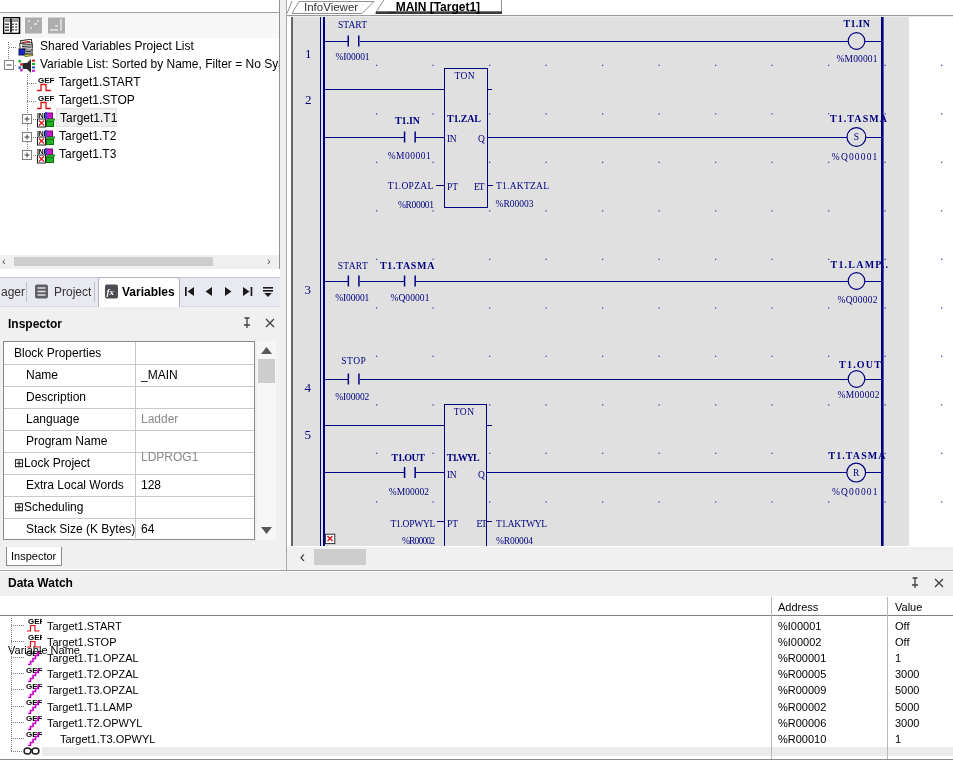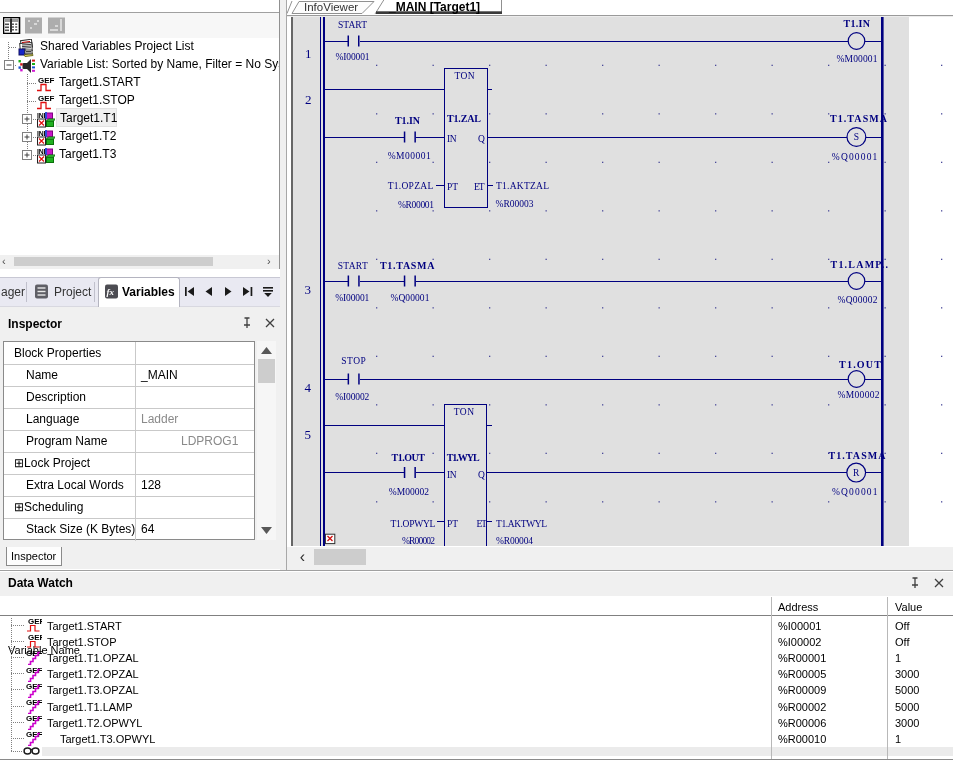--- a/index.html
+++ b/index.html
@@ -244,21 +244,21 @@
     <div class="hline" style="left:0;top:154px;width:250px;background:#c9c9c9;"></div>
     <div class="hline" style="left:0;top:176px;width:250px;background:#c9c9c9;"></div>
     <div class="vline" style="left:131px;top:0;height:199px;background:#c9c9c9;"></div>
     <div class="abs t12" style="left:10px;top:4px;">Block Properties</div>
     <div class="abs t12" style="left:22px;top:26px;">Name</div>
     <div class="abs t12" style="left:137px;top:26px;">_MAIN</div>
     <div class="abs t12" style="left:22px;top:48px;">Description</div>
     <div class="abs t12" style="left:22px;top:70px;">Language</div>
     <div class="abs t12 gray" style="left:137px;top:70px;">Ladder</div>
     <div class="abs t12" style="left:22px;top:92px;">Program Name</div>
-    <div class="abs t12 gray" style="left:137px;top:92px;margin-left:40px;">LDPROG1</div>
+    <div class="abs t12 gray" style="left:137px;top:108px;">LDPROG1</div>
     <div class="abs t12" style="left:10px;top:114px;">⊞Lock Project</div>
     <div class="abs t12" style="left:22px;top:136px;">Extra Local Words</div>
     <div class="abs t12" style="left:137px;top:136px;">128</div>
     <div class="abs t12" style="left:10px;top:158px;">⊞Scheduling</div>
     <div class="abs t12" style="left:22px;top:180px;">Stack Size (K Bytes)</div>
     <div class="abs t12" style="left:137px;top:180px;">64</div>
   </div>
 
   <div class="abs" style="left:257px;top:34px;width:19px;height:199px;background:#f6f6f6;">
     <svg class="abs" style="left:4px;top:6px;" width="11" height="8">

